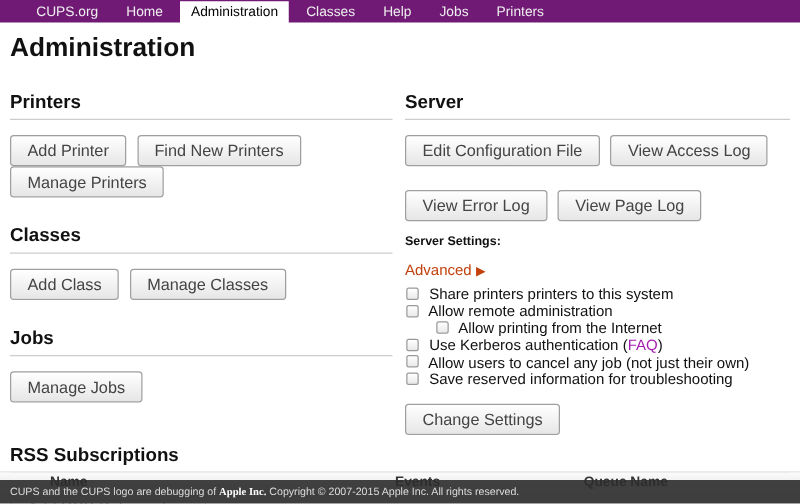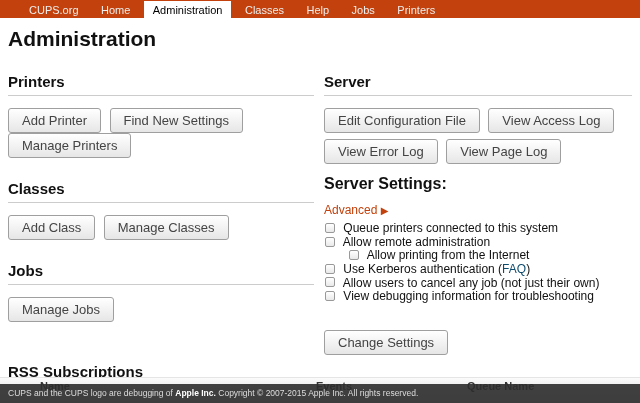--- a/index.html
+++ b/index.html
@@ -8,21 +8,21 @@
   #page {
     position: relative;
     width: 640px;
     height: 403px;
     background: #ffffff;
     overflow: hidden;
   }
   
   .navbar {
     height: 18px;
-    background: #c2410c;
+    background: #701a75;
     padding-left: 20px;
     white-space: nowrap;
   }
   .nav-item {
     display: inline-block;
     height: 18px;
     line-height: 18px;
     padding: 0 9px;
     font-size: 11px;
     color: #eeeeee;
@@ -49,35 +49,35 @@
   .col-right { flex: 1; }
   h2.section-title {
     font-size: 15px;
     font-weight: bold;
     color: #111;
     margin-top: 22px;
     padding-bottom: 5px;
     border-bottom: 1px solid #cccccc;
   }
   .btn-row { margin-top: 12px; }
-  .btn-row.tight { margin-top: 6px; }
+  .btn-row.tight { margin-top: 19px; }
   button.btn {
     font-family: "Liberation Sans", "DejaVu Sans", sans-serif;
     font-size: 13px;
     color: #444444;
     background: linear-gradient(#ffffff, #e6e6e6);
     border: 1px solid #9f9f9f;
     border-radius: 3px;
     padding: 4px 13px;
     margin-right: 4px;
     cursor: pointer;
   }
   
   .settings-label {
-    font-size: 16px;
+    font-size: 10px;
     font-weight: bold;
     color: #111;
     margin-top: 11px;
   }
   .advanced-link {
     margin-top: 10px;
     font-size: 12px;
     color: #c2410c;
     cursor: pointer;
     display: inline-block;
@@ -96,22 +96,22 @@
     -webkit-appearance: none;
     width: 10px;
     height: 10px;
     border: 1px solid #999999;
     border-radius: 2px;
     background: linear-gradient(#ffffff, #e9e9e9);
     vertical-align: middle;
     margin: 0 5px 2px 1px;
     cursor: pointer;
   }
-  .inline-link { color: #0c4a6e; cursor: pointer; }
-  .change-btn-row { margin-top: 26px; }
+  .inline-link { color: #a21caf; cursor: pointer; }
+  .change-btn-row { margin-top: 12px; }
   
   .rss-section { padding: 0 8px; }
   .rss-section h2.section-title { margin-top: 8px; }
   .rss-section .btn-row { margin-top: 14px; }
   
   .table-head {
     position: absolute;
     left: 0;
     top: 377px;
     width: 640px;
@@ -136,21 +136,21 @@
     top: 384px;
     width: 640px;
     height: 19px;
     background: rgba(44, 44, 44, 0.9);
     color: #dddddd;
     font-size: 8.5px;
     line-height: 19px;
     padding-left: 8px;
     white-space: nowrap;
   }
-  .footer b { color: #ffffff; }
+  .footer b { color: #ffffff; font-family: Liberation Serif, serif; }
 </style>
 </head>
 <body>
 
 <div id="page">
 
   <div class="navbar">
     <span class="nav-item">CUPS.org</span>
     <span class="nav-item">Home</span>
     <span class="nav-item active">Administration</span>
@@ -162,21 +162,21 @@
 
   <h1 class="page-title">Administration</h1>
 
   <div class="columns">
 
     <div class="col-left">
 
       <h2 class="section-title">Printers</h2>
       <div class="btn-row">
         <button class="btn">Add Printer</button>
-        <button class="btn">Find New Settings</button>
+        <button class="btn">Find New Printers</button>
         <button class="btn">Manage Printers</button>
       </div>
 
       <h2 class="section-title">Classes</h2>
       <div class="btn-row">
         <button class="btn">Add Class</button>
         <button class="btn">Manage Classes</button>
       </div>
 
       <h2 class="section-title">Jobs</h2>
@@ -200,41 +200,41 @@
 
       <div class="settings-label">Server Settings:</div>
 
       <div>
         <span class="advanced-link"><span>Advanced</span> <span class="arrow">▶</span></span>
       </div>
 
       <div class="checkbox-list">
         <div class="cb-row">
           <input type="checkbox" class="cb" style="">
-          <span>Queue printers connected to this system</span>
+          <span>Share printers printers to this system</span>
         </div>
         <div class="cb-row">
           <input type="checkbox" class="cb" style="">
           <span>Allow remote administration</span>
         </div>
         <div class="cb-row indent">
           <input type="checkbox" class="cb" style="">
           <span>Allow printing from the Internet</span>
         </div>
         <div class="cb-row">
           <input type="checkbox" class="cb" style="">
           <span>Use Kerberos authentication (</span><span class="inline-link">FAQ</span><span>)</span>
         </div>
         <div class="cb-row">
           <input type="checkbox" class="cb" style="">
           <span>Allow users to cancel any job (not just their own)</span>
         </div>
         <div class="cb-row">
           <input type="checkbox" class="cb" style="">
-          <span>View debugging information for troubleshooting</span>
+          <span>Save reserved information for troubleshooting</span>
         </div>
       </div>
 
       <div class="change-btn-row">
         <button class="btn">Change Settings</button>
       </div>
 
     </div>
   </div>
 

